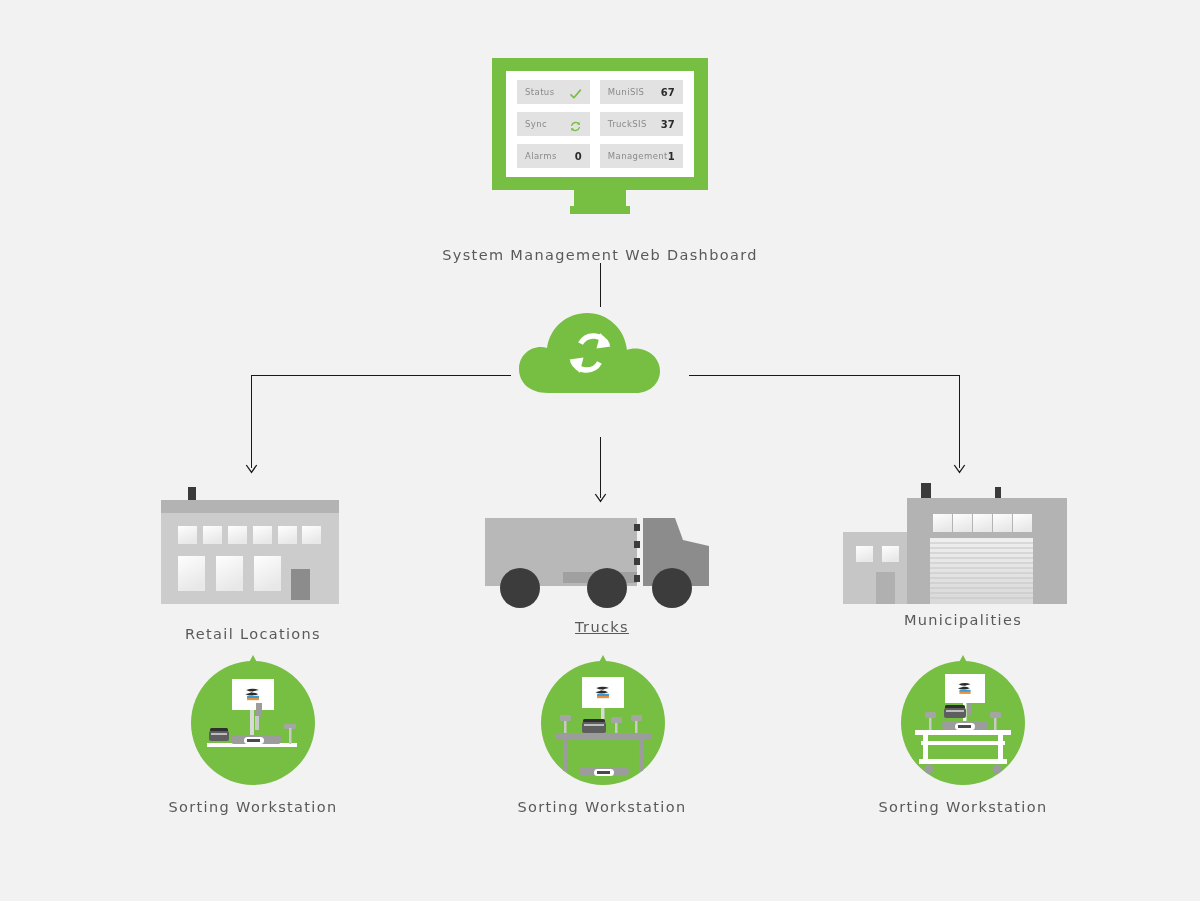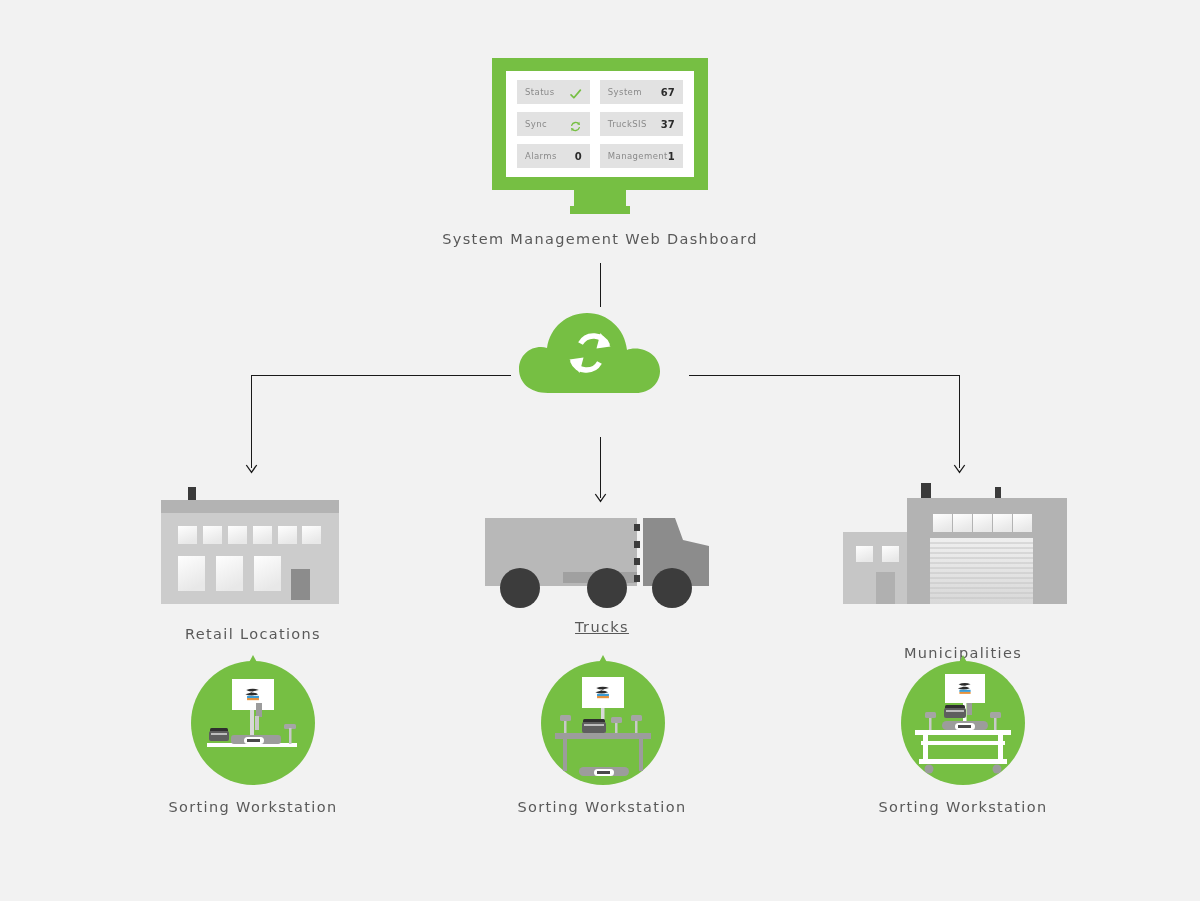--- a/index.html
+++ b/index.html
@@ -70,21 +70,21 @@
         <div class="dash-cell">
           <span class="dash-key">Status</span>
           <span class="dash-icon">
             <svg viewBox="0 0 16 16" width="13" height="13">
               <path d="M2.5 8.4 L6 12 L14 2.6" fill="none" stroke="#76bf43" stroke-width="2.1" stroke-linecap="round" stroke-linejoin="round"></path>
             </svg>
           </span>
         </div>
 
         <div class="dash-cell">
-          <span class="dash-key">System</span>
+          <span class="dash-key">MuniSIS</span>
           <span class="dash-val">67</span>
         </div>
 
         <div class="dash-cell">
           <span class="dash-key">Sync</span>
           <span class="dash-icon">
             <svg viewBox="0 0 16 16" width="13" height="13">
               <path d="M12.6 5.3 A5.2 5.2 0 0 0 3.3 6.6" fill="none" stroke="#76bf43" stroke-width="1.7" stroke-linecap="round"></path>
               <path d="M3.4 10.7 A5.2 5.2 0 0 0 12.7 9.4" fill="none" stroke="#76bf43" stroke-width="1.7" stroke-linecap="round"></path>
               <path d="M12.9 2.3 L13 5.6 L9.8 5.2 Z" fill="#76bf43"></path>
@@ -107,21 +107,21 @@
           <span class="dash-key">Management</span>
           <span class="dash-val">1</span>
         </div>
 
       </div>
     </div>
   </div>
   <div id="monitor-neck"></div>
   <div id="monitor-foot"></div>
 
-  <div class="node-label" style="left:400px; top:231px; width:400px;">System Management Web Dashboard</div>
+  <div class="node-label" style="left:400px; top:247px; width:400px;">System Management Web Dashboard</div>
 
   <div class="conn conn-v" style="left:600px; top:263px; height:44px;"></div>
 
   <div id="cloud">
     <svg viewBox="0 0 170 90" width="170" height="90">
       <path d="M33 88
                C14 88 4 77 4 64
                C4 51 14 42 26 42
                C28 42 30 42.3 32 43
                C35 22 52 8 72 8
@@ -232,21 +232,21 @@
         <line x1="87" y1="88" x2="190" y2="88"></line>
         <line x1="87" y1="93" x2="190" y2="93"></line>
         <line x1="87" y1="98" x2="190" y2="98"></line>
         <line x1="87" y1="103" x2="190" y2="103"></line>
         <line x1="87" y1="108" x2="190" y2="108"></line>
         <line x1="87" y1="113" x2="190" y2="113"></line>
         <line x1="87" y1="118" x2="190" y2="118"></line>
       </g>
     </svg>
   </div>
-  <div class="node-label" style="left:863px; top:645px; width:200px;">Municipalities</div>
+  <div class="node-label" style="left:863px; top:612px; width:200px;">Municipalities</div>
 
   <div class="circle-wrap" style="left:191px; top:655px;">
     <svg class="ws-svg" viewBox="0 0 124 130">
       <path d="M62 0 L69 13 L55 13 Z" fill="#76bf43"></path>
       <circle cx="62" cy="68" r="62" fill="#76bf43"></circle>
 
       <rect x="41" y="24" width="42" height="31" fill="#ffffff"></rect>
       <g transform="translate(62,40) scale(0.85)">
         <path d="M-8 -6 q8 -3 15 0 q-6 1 -9 3 q5 0 8 2 q-8 3 -15 0 q6 -1 9 -3 q-5 0 -8 -2 z" fill="#2b2b2b"></path>
         <rect x="-7" y="3.5" width="14" height="2.6" fill="#e8913a"></rect>

